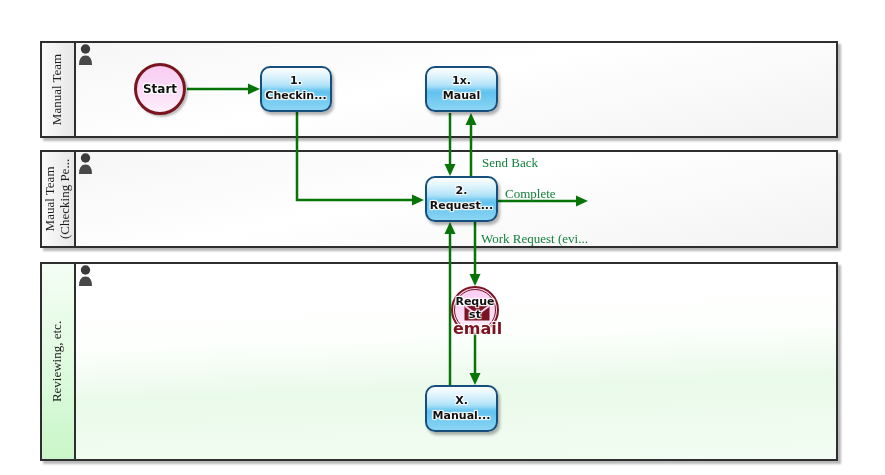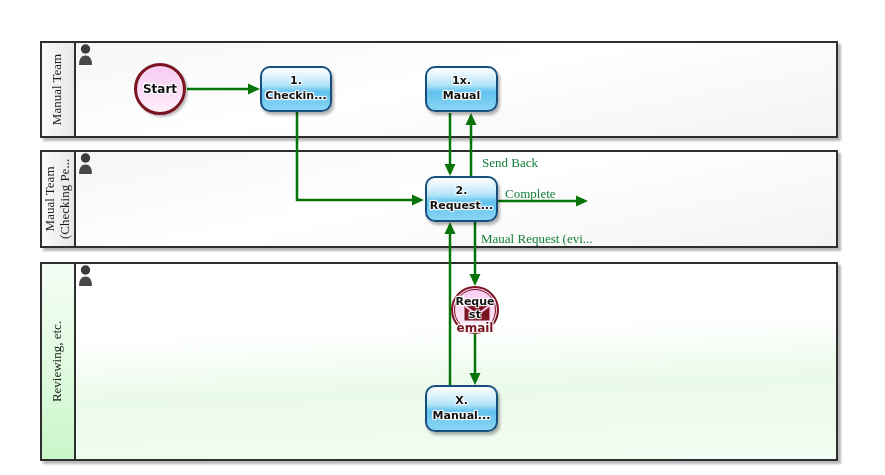--- a/index.html
+++ b/index.html
@@ -110,21 +110,21 @@
   .event-request .inner-ring {
     position: absolute; inset: 1px;
     border: 1.5px solid #7a1420;
     border-radius: 50%;
   }
   .event-request .envelope { position: absolute; left: 11px; top: 17px; }
   .req-line { position: absolute; width: 100%; text-align: center; }
   .req-line-1 { top: 3px; }
   .req-line-2 { top: 16px; }
   .req-line-3 { top: 30px; }
-  .req-line-3 span { color: #7a1420; font-size: 12px; }
+  .req-line-3 span { color: #7a1420; font-size: 16px; }
 
   
   .edge-label {
     position: absolute;
     font-family: "Liberation Serif", serif;
     font-size: 13px;
     color: #15803d;
     white-space: nowrap;
   }
   .lbl-sendback { left: 482px; top: 155px; }
@@ -237,15 +237,15 @@
     <div class="req-line req-line-3"><span>email</span></div>
   </div>
 
   <div class="task task-review">
     <span>X.</span>
     <span>Manual...</span>
   </div>
 
   <div class="edge-label lbl-sendback">Send Back</div>
   <div class="edge-label lbl-complete">Complete</div>
-  <div class="edge-label lbl-workrequest">Maual Request (evi...</div>
+  <div class="edge-label lbl-workrequest">Work Request (evi...</div>
 
 </div>
 
 </body></html>

